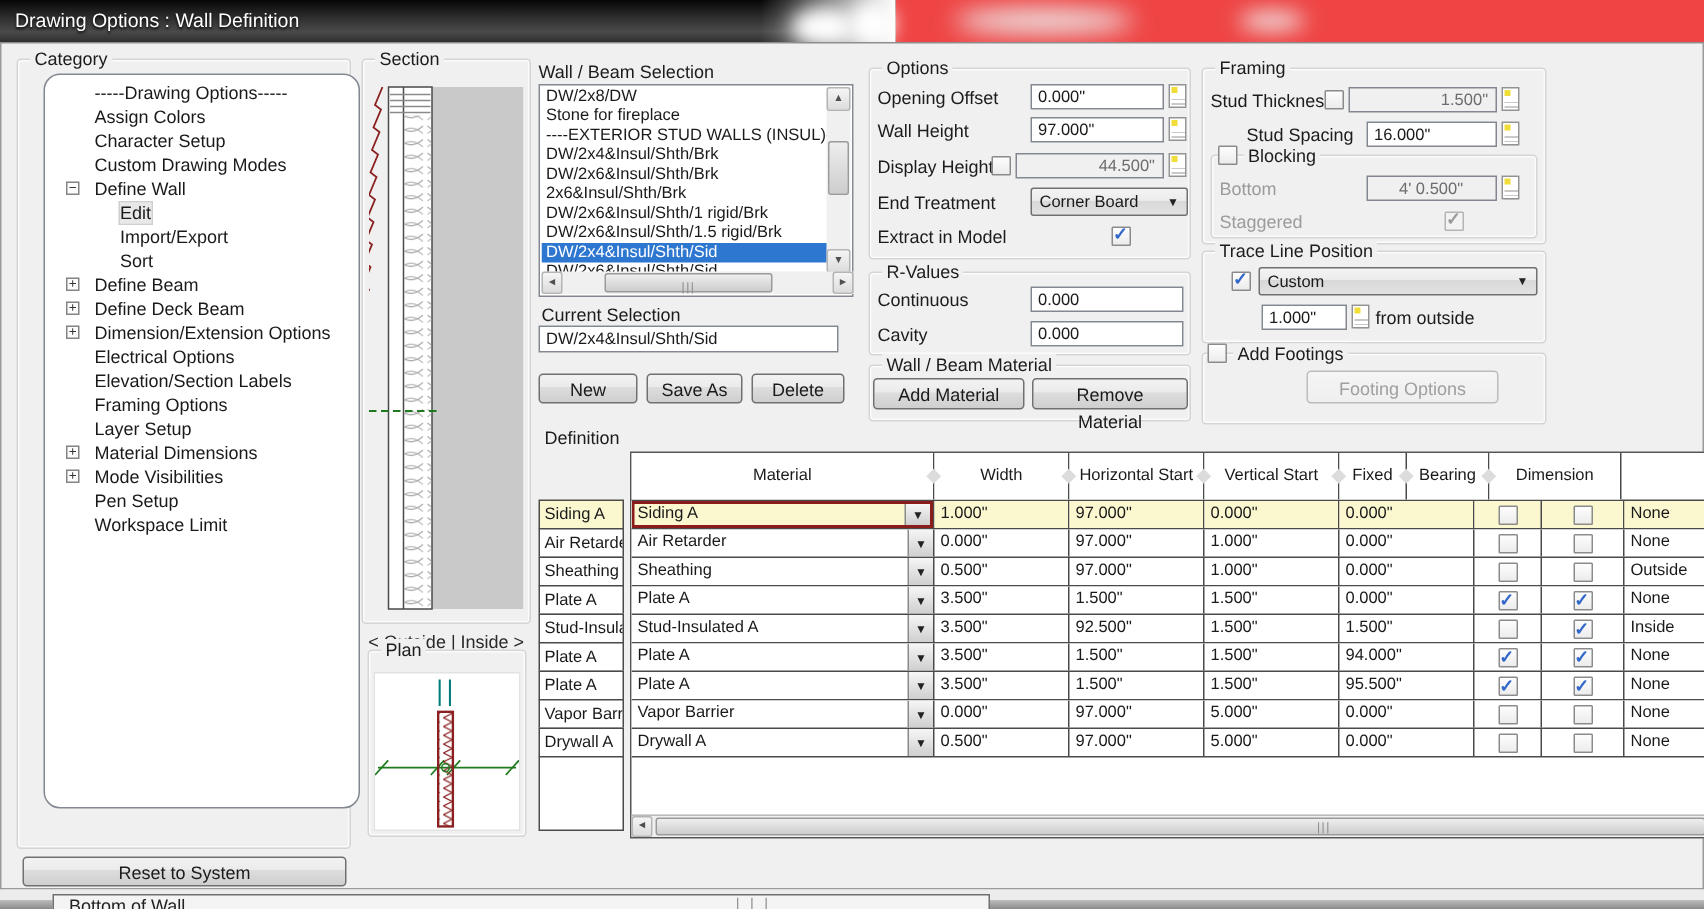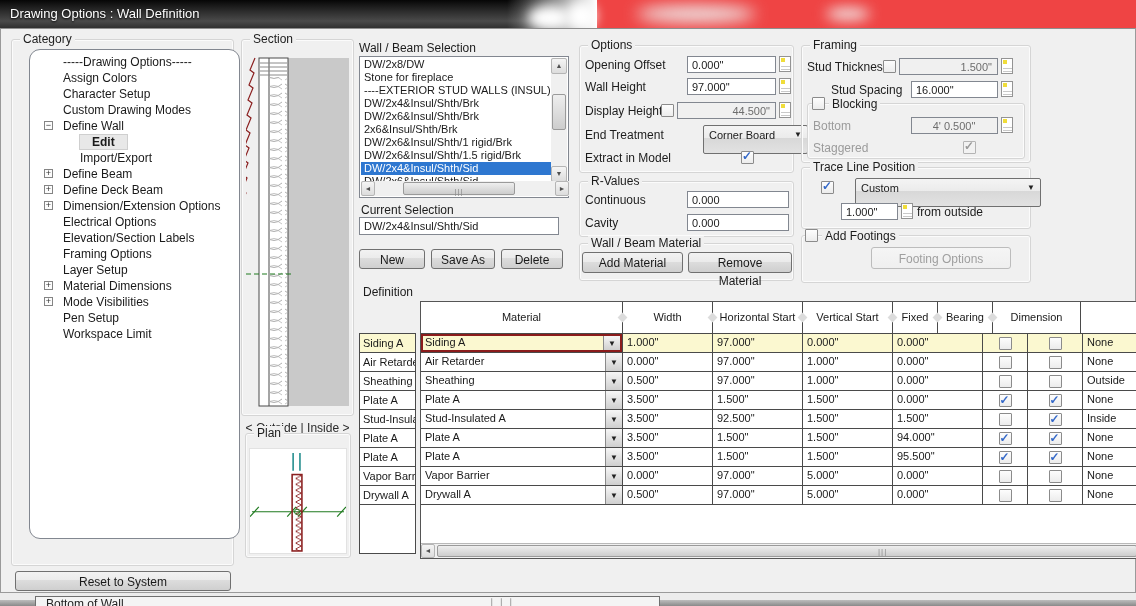--- a/index.html
+++ b/index.html
@@ -28,40 +28,40 @@
   .lbl.dis{color:#9b9b9b;}
 
   .field{position:absolute;background:#fff;border:1px solid #828790;font-size:11px;
          padding:2px 0 0 4px;white-space:nowrap;overflow:hidden;}
   .field.dis{background:#f0f0f0;color:#6d6d6d;text-align:right;padding-right:5px;}
   .btn{position:absolute;border:1px solid #707070;border-radius:3px;text-align:center;font-size:12px;
        background:linear-gradient(180deg,#f2f2f2 0%,#ebebeb 45%,#dddddd 46%,#cfcfcf 100%);
        line-height:18px;color:#1a1a1a;}
   .btn.dis{border-color:#bcbcbc;color:#9f9f9f;
        background:linear-gradient(180deg,#f5f5f5,#efefef);}
-  .combo{position:absolute;height:29px;border:1px solid #707070;border-radius:2px;font-size:11px;
+  .combo{position:absolute;height:19px;border:1px solid #707070;border-radius:2px;font-size:11px;
          background:linear-gradient(180deg,#f4f4f4 0%,#ebebeb 45%,#d8d8d8 46%,#e2e2e2 100%);
-         padding:3px 18px 0 5px;white-space:nowrap;overflow:hidden;margin-left:16px;}
+         padding:3px 18px 0 5px;white-space:nowrap;overflow:hidden;}
   .combo .car{position:absolute;right:5px;top:4px;font-size:8px;color:#222;}
   .cb{position:absolute;width:13px;height:13px;border:1px solid #8b8b8b;border-radius:1px;
       background:linear-gradient(180deg,#fdfdfd,#ececec);}
   .cb.checked::after{content:"✓";position:absolute;left:0px;top:-3px;font-size:12px;font-weight:bold;color:#3468c8;}
   .cb.dis{border-color:#b4b4b4;background:#f2f2f2;}
   .cb.dis.checked::after{color:#9a9a9a;}
   .calc{position:absolute;width:12px;height:16px;border:1px solid #939393;background:
         linear-gradient(#f0dd3a,#f0dd3a) 1px 1px/4px 4px no-repeat,
         repeating-linear-gradient(180deg,#ffffff 0 2px,#c9c9c9 2px 3px) 1px 7px/9px 8px no-repeat,#ffffff;}
 
   
   .treebox{position:absolute;background:#fff;border:1px solid #828790;overflow:hidden;}
   .tree-item{position:relative;height:16px;line-height:16px;font-size:12px;padding-left:33px;white-space:nowrap;}
   .tree-item.child{padding-left:50px;}
   .expander{position:absolute;left:14px;top:3px;width:9px;height:9px;border:1px solid #848484;background:#fcfcfc;
             font-size:9px;line-height:7px;text-align:center;color:#333;}
-  .tree-item .hl{background:#e8e8e8;outline:1px solid #cfcfcf;padding:0 12px;font-weight:bold;}
+  .tree-item .hl{background:#e8e8e8;outline:1px solid #cfcfcf;padding:0 0;}
 
   
   .listbox{position:absolute;background:#fff;border:1px solid #828790;}
   .list-items{position:absolute;left:1px;top:1px;width:191px;height:125px;overflow:hidden;}
   .list-item{height:13px;line-height:13px;font-size:11px;padding-left:3px;white-space:nowrap;}
   .list-item.sel{color:#fff;}
   .sb{background:#f0f0f0;}
   .sb-btn{position:absolute;background:linear-gradient(180deg,#f5f5f5,#dcdcdc);border:1px solid #b5b5b5;
           border-radius:2px;color:#505050;text-align:center;}
   .sb-thumb{position:absolute;background:linear-gradient(180deg,#eeeeee,#cdcdcd);border:1px solid #9a9a9a;border-radius:2px;}
@@ -118,20 +118,21 @@
       <span class="grp-label">Category</span>
     </div>
     <div class="treebox" style="left:28px;top:20px;width:211px;height:490px;padding-top:4px;border-radius:11px;" id="tree">
         <div class="tree-item"><span>-----Drawing Options-----</span></div>
         <div class="tree-item"><span>Assign Colors</span></div>
         <div class="tree-item"><span>Character Setup</span></div>
         <div class="tree-item"><span>Custom Drawing Modes</span></div>
         <div class="tree-item"><span class="expander">−</span><span>Define Wall</span></div>
         <div class="tree-item child"><span class="hl">Edit</span></div>
         <div class="tree-item child"><span>Import/Export</span></div>
+        <div class="tree-item child"><span>Sort</span></div>
         <div class="tree-item"><span class="expander">+</span><span>Define Beam</span></div>
         <div class="tree-item"><span class="expander">+</span><span>Define Deck Beam</span></div>
         <div class="tree-item"><span class="expander">+</span><span>Dimension/Extension Options</span></div>
         <div class="tree-item"><span>Electrical Options</span></div>
         <div class="tree-item"><span>Elevation/Section Labels</span></div>
         <div class="tree-item"><span>Framing Options</span></div>
         <div class="tree-item"><span>Layer Setup</span></div>
         <div class="tree-item"><span class="expander">+</span><span>Material Dimensions</span></div>
         <div class="tree-item"><span class="expander">+</span><span>Mode Visibilities</span></div>
         <div class="tree-item"><span>Pen Setup</span></div>
@@ -280,21 +281,21 @@
       <span>Custom</span>
       <span class="car">▼</span>
     </div>
     <div class="field" style="left:840px;top:174px;width:57px;height:17px;">1.000"</div>
     <span class="calc" style="left:900px;top:174px;"></span>
     <div class="lbl" style="left:916px;top:176px;">from outside</div>
 
     <div class="grp" style="left:800px;top:206px;width:230px;height:48px;"></div>
     <span class="cb" style="left:804px;top:200px;"></span>
     <div class="lbl" style="left:821px;top:200px;background:#f0f0f0;padding:0 3px;">Add Footings</div>
-    <button class="btn dis" style="left:870px;top:218px;width:140px;height:22px;line-height:20px;">Footing Options</button>
+    <button class="btn dis" style="left:870px;top:218px;width:128px;height:22px;line-height:20px;">Footing Options</button>
 
     <div class="lbl" style="left:362px;top:256px;">Definition</div>
     <div id="def-rowheads">
         <div class="rowhead ylw" style="left: 358px; top: 304px;">Siding A</div>
         <div class="rowhead" style="left: 358px; top: 323px;">Air Retarder</div>
         <div class="rowhead" style="left: 358px; top: 342px;">Sheathing</div>
         <div class="rowhead" style="left: 358px; top: 361px;">Plate A</div>
         <div class="rowhead" style="left: 358px; top: 380px;">Stud-Insulated A</div>
         <div class="rowhead" style="left: 358px; top: 399px;">Plate A</div>
         <div class="rowhead" style="left: 358px; top: 418px;">Plate A</div>

